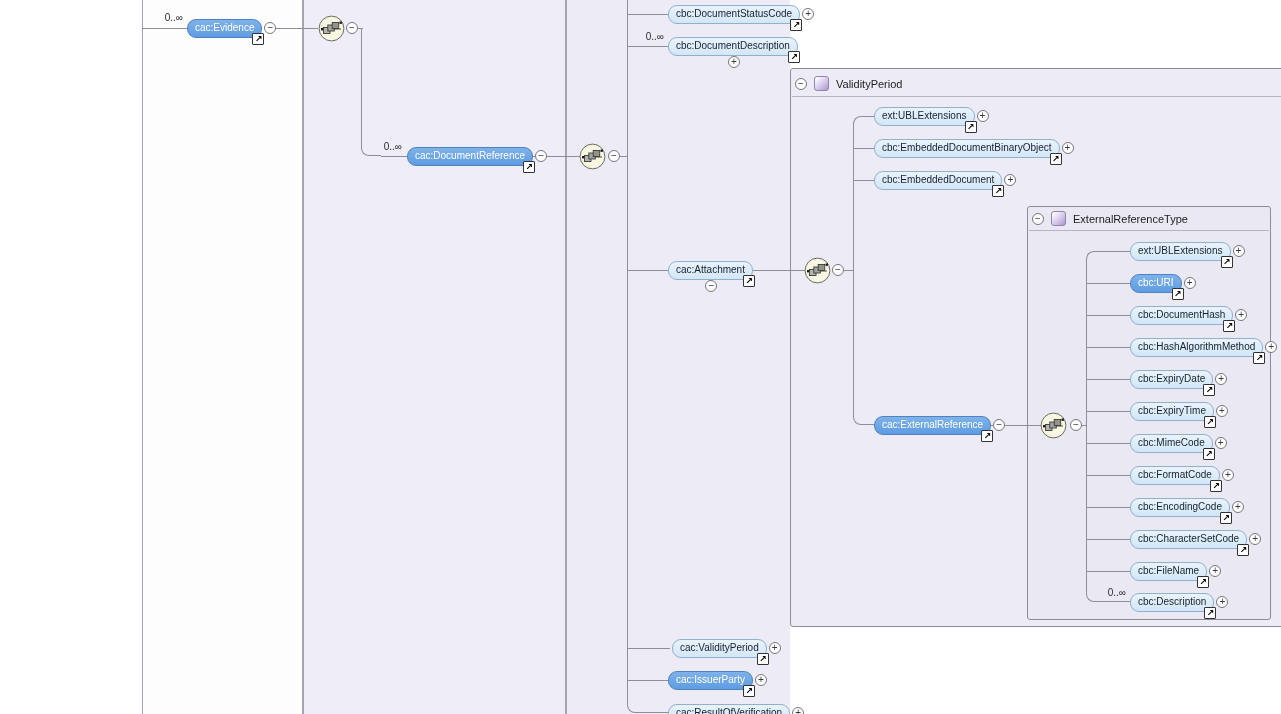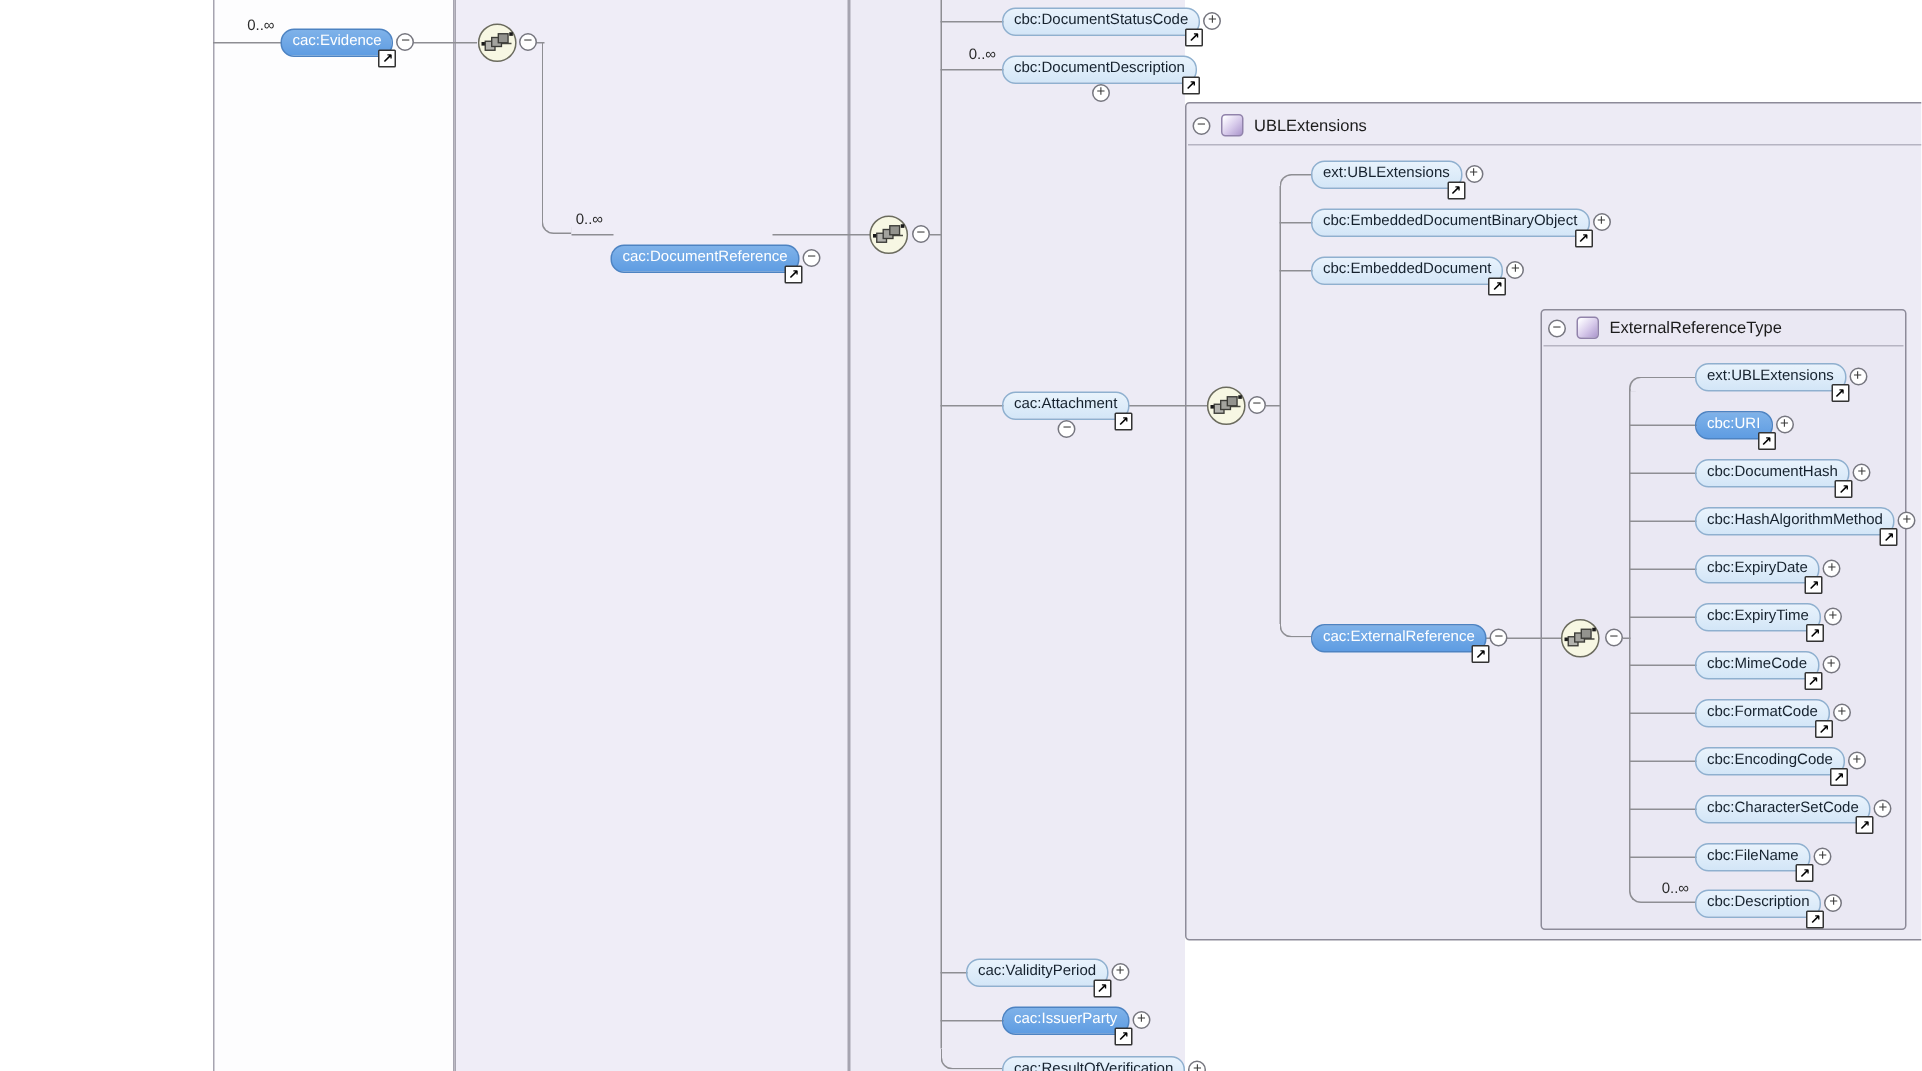--- a/index.html
+++ b/index.html
@@ -38,21 +38,21 @@
 <div id="canvas">
     <div class="panel" style="left: 566px; top: -12px; width: 224px; height: 740px; background: rgb(237, 235, 245); border-right: none;"></div>
     <div class="panel" style="left: 361px; top: -12px; width: 205px; height: 740px; background: rgb(244, 242, 251);"></div>
     <div class="panel" style="left: 303px; top: -12px; width: 263px; height: 740px; background: rgb(239, 237, 247);"></div>
     <div class="panel" style="left: 142px; top: -12px; width: 161px; height: 740px; background: rgb(253, 253, 254);"></div>
 
   <div class="typebox" style="left:790px;top:68px;width:496px;height:559px;background:#edebf5;">
     <div class="tb-header" style="left:2px;top:7px;">
       <div class="toggle tb-toggle">−</div>
       <span class="typeicon"></span>
-      <span class="tb-title">UBLExtensions</span>
+      <span class="tb-title">ValidityPeriod</span>
     </div>
     <div class="tb-divider" style="top:27px;"></div>
   </div>
 
   <div class="typebox" style="left:1027px;top:206px;width:244px;height:414px;background:#eae8f3;">
     <div class="tb-header" style="left:2px;top:4px;">
       <div class="toggle tb-toggle">−</div>
       <span class="typeicon"></span>
       <span class="tb-title">ExternalReferenceType</span>
     </div>
@@ -132,37 +132,37 @@
         <rect x="14.2" y="7.5" width="6.5" height="6" fill="#93938e" stroke="#3c3c38" stroke-width="0.9"></rect>
       </svg></div>
     <div class="toggle abs" style="left: 346px; top: 22px;">−</div>
     <div class="toggle abs" style="left: 608px; top: 150px;">−</div>
     <div class="toggle abs" style="left: 832px; top: 264px;">−</div>
     <div class="toggle abs" style="left: 1070px; top: 419px;">−</div>
     <div class="el" style="left: 187px; top: 18.5px;">
       <div class="el-box sel">cac:Evidence<div class="arrow-ic">↗</div></div>
       <div class="toggle">−</div>
     </div>
-    <div class="el" style="left: 407px; top: 146.5px; margin-top: 16px;">
+    <div class="el" style="left: 407px; top: 146.5px;">
       <div class="el-box sel">cac:DocumentReference<div class="arrow-ic">↗</div></div>
       <div class="toggle">−</div>
     </div>
     <div class="el" style="left: 668px; top: 4.5px;">
       <div class="el-box">cbc:DocumentStatusCode<div class="arrow-ic">↗</div></div>
       <div class="toggle">+</div>
     </div>
     <div class="el" style="left: 668px; top: 36.5px; flex-direction: column;">
       <div class="el-box">cbc:DocumentDescription<div class="arrow-ic">↗</div></div>
       <div class="toggle">+</div>
     </div>
     <div class="el" style="left: 668px; top: 260.5px; flex-direction: column;">
       <div class="el-box">cac:Attachment<div class="arrow-ic">↗</div></div>
       <div class="toggle">−</div>
     </div>
-    <div class="el" style="left: 632px; top: 638.5px; padding-left: 12px;">
+    <div class="el" style="left: 660px; top: 638.5px; padding-left: 12px;">
       <div class="el-box">cac:ValidityPeriod<div class="arrow-ic">↗</div></div>
       <div class="toggle">+</div>
     </div>
     <div class="el" style="left: 668px; top: 670.5px;">
       <div class="el-box sel">cac:IssuerParty<div class="arrow-ic">↗</div></div>
       <div class="toggle">+</div>
     </div>
     <div class="el" style="left: 668px; top: 703.5px;">
       <div class="el-box">cac:ResultOfVerification</div>
       <div class="toggle">+</div>

